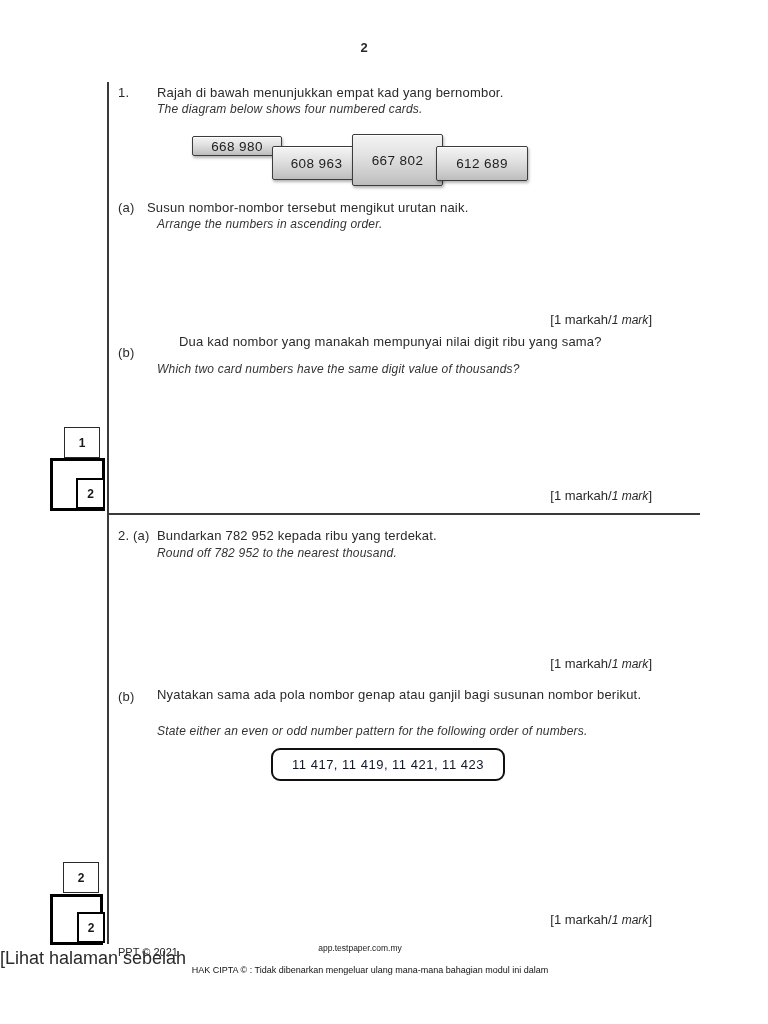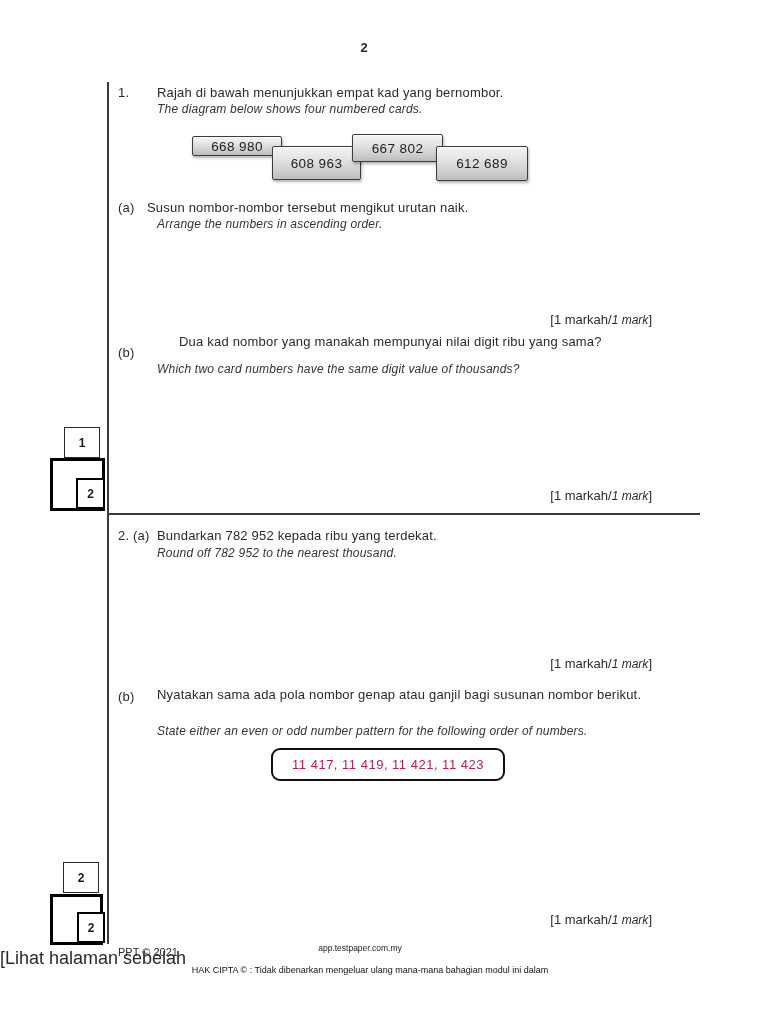--- a/index.html
+++ b/index.html
@@ -54,31 +54,31 @@
     position: absolute;
     border: 1.3px solid #3c3c3c;
     border-radius: 2px;
     background: linear-gradient(180deg, #f4f4f4 0%, #e2e2e2 40%, #cccccc 78%, #bcbcbc 100%);
     box-shadow: 1px 2px 3px rgba(0,0,0,0.30), inset 0 1px 0 rgba(255,255,255,0.85);
     display: flex; align-items: center; justify-content: center;
     font-size: 13.5px; color: #1d1d1d; letter-spacing: 0.4px;
   }
   .card1 { left: 192px; top: 136px; width: 90px; height: 20px; z-index: 1; }
   .card2 { left: 272px; top: 146px; width: 89px; height: 34px; z-index: 2; }
-  .card3 { left: 352px; top: 134px; width: 91px; height: 28px; z-index: 3; }
+  .card3 { left: 352px; top: 134px; width: 91px; height: 52px; z-index: 3; }
   .card4 { left: 436px; top: 146px; width: 92px; height: 35px; z-index: 4; }
 
   .pattern-box {
     left: 271px; top: 748px;
     width: 234px; height: 33px;
     border: 2.5px solid #101010;
     border-radius: 9px;
     background: #fff;
     display: flex; align-items: center; justify-content: center;
-    font-size: 13px; letter-spacing: 0.5px; color: #be185d;
+    font-size: 13px; letter-spacing: 0.5px; color: #0f172a;
   }
 
   .score-sub {
     border: 1.6px solid #2a2a2a;
     background: #fff;
     display: flex; align-items: center; justify-content: center;
     font-size: 12px; font-weight: 600; color: #1a1a1a;
     z-index: 5;
   }
   .score-big {

